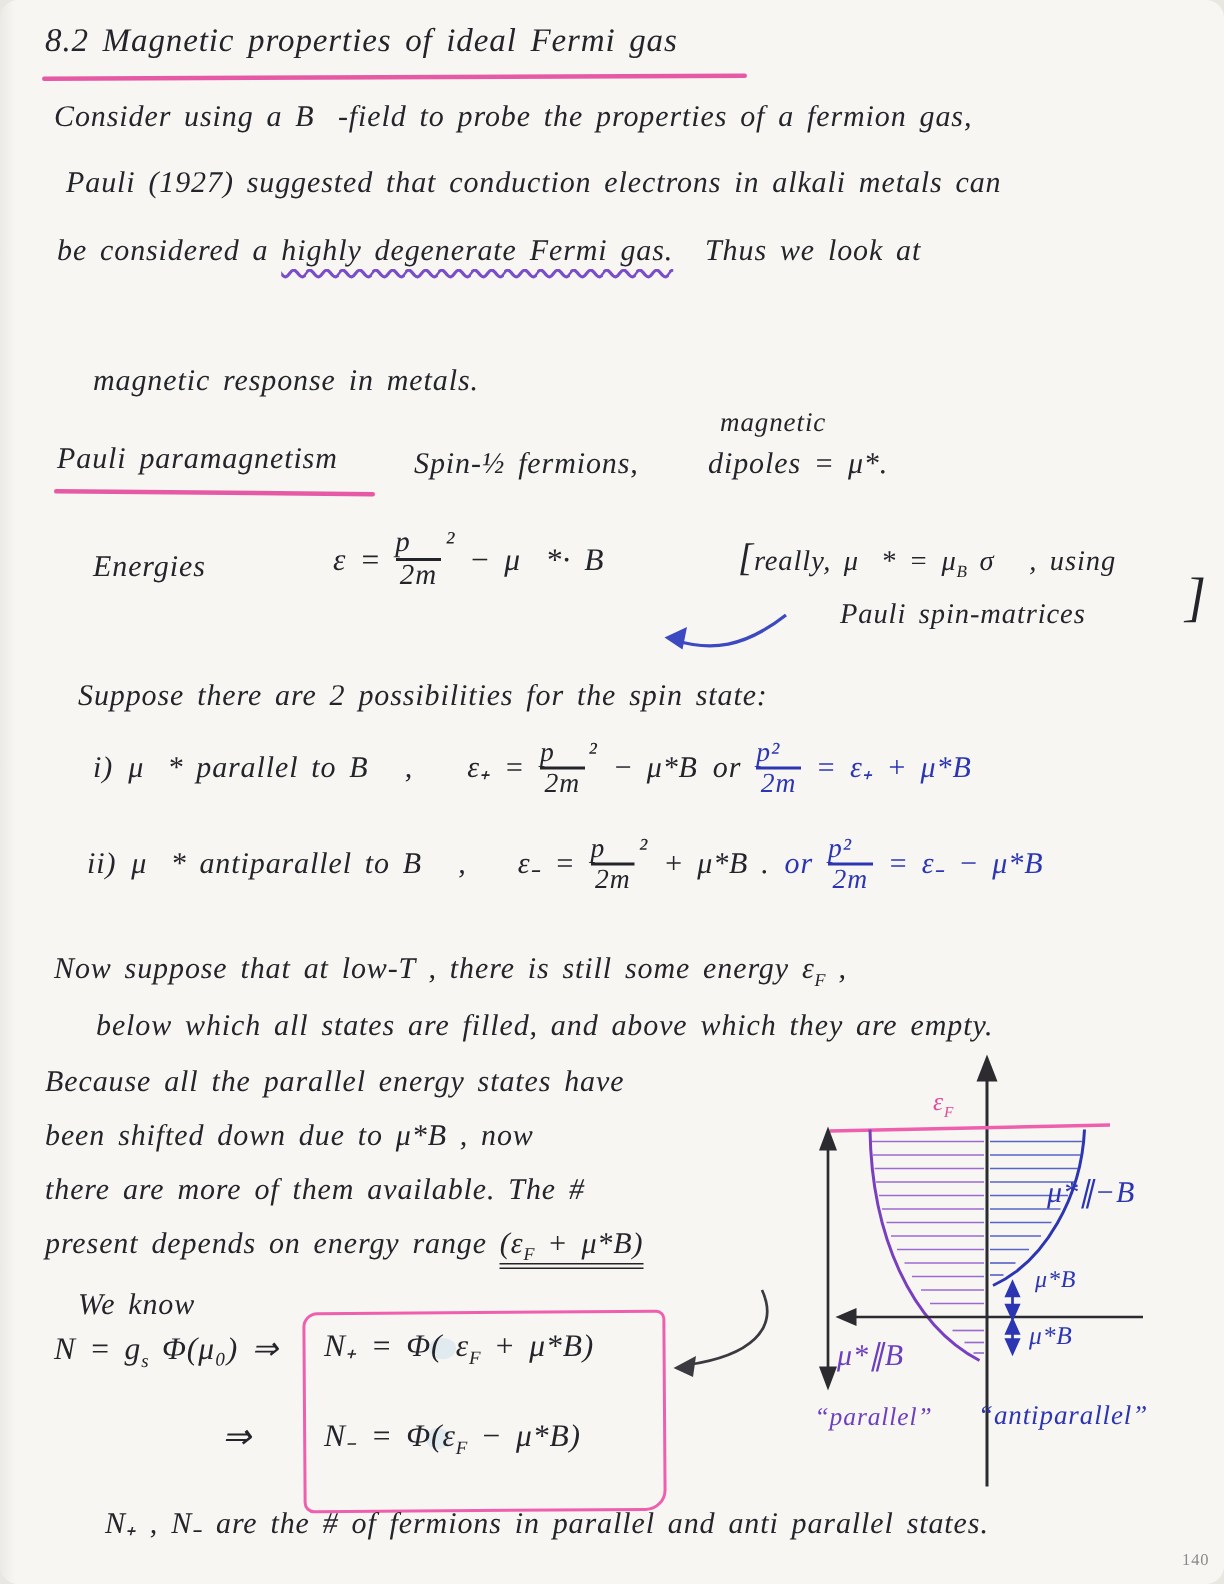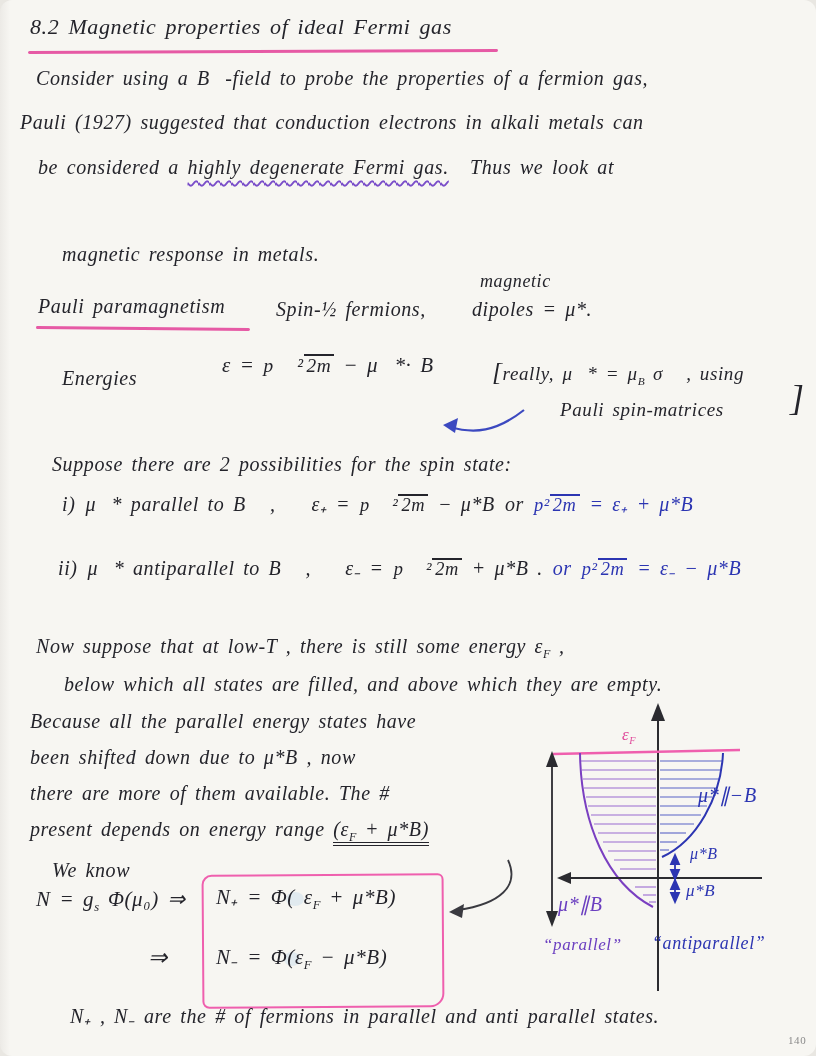--- a/index.html
+++ b/index.html
@@ -12,40 +12,40 @@
     font-style:italic;
     color:#24242b;
     border-radius:12px;
   }
   .hw{position:absolute;white-space:nowrap;letter-spacing:.6px;word-spacing:3px;line-height:1.25;}
   .pink{color:#e04b9b}
   .blue{color:#2c35b2}
   .purple{color:#6b3fc0}
   .gray{color:#8a8a8a}
   .row{display:flex;align-items:center;}
-  .frac{display:inline-flex;flex-direction:row;align-items:flex-end;line-height:1.05;font-size:.92em;}
+  .frac{display:inline-flex;flex-direction:column;align-items:flex-start;line-height:1.05;font-size:.92em;}
   .frac .den{border-top:2px solid currentColor;padding:0 3px;}
   .underbar{position:absolute;background:#e65aa5;height:2.6px;border-radius:2px;}
   .wavy{text-decoration:underline wavy #7a4ec9 2px;text-underline-offset:6px;}
   .dblu{border-bottom:4.5px double currentColor;padding-bottom:2px;}
   sub{font-size:.6em;letter-spacing:0;}
   .pinkbox{position:absolute;border:2.4px solid #ef5fae;border-radius:10px 6px 14px 7px;transform:rotate(-.4deg);}
   .smudge{position:absolute;background:#cfe0ec;opacity:.55;border-radius:50%;}
   svg{position:absolute;overflow:visible;}
 </style>
 </head>
 <body>
 
 <div class="sheet">
 
   <div class="hw" style="left:30px;top:13px;font-size:22px">8.2  Magnetic properties of ideal Fermi gas</div>
   <div class="underbar" style="left:28px;top:50px;width:470px;transform:rotate(-.25deg)"></div>
 
   <div class="hw" style="left:36px;top:66px;font-size:20px">Consider using a  B⃗-field to probe the properties of a fermion gas,</div>
-  <div class="hw" style="left:20px;top:110px;font-size:20px">Pauli (1927) suggested that conduction electrons in alkali metals can</div>
+  <div class="hw" style="left:44px;top:110px;font-size:20px">Pauli (1927) suggested that conduction electrons in alkali metals can</div>
   <div class="hw" style="left:38px;top:155px;font-size:20px"><span>be considered a </span><span class="wavy">highly degenerate Fermi gas.</span><span>  Thus we look at</span></div>
   <div class="hw" style="left:62px;top:242px;font-size:20px">magnetic response in metals.</div>
 
   <div class="hw" style="left:38px;top:294px;font-size:20px">Pauli paramagnetism</div>
   <div class="underbar" style="left:36px;top:327px;width:214px;transform:rotate(.5deg)"></div>
   <div class="hw" style="left:276px;top:297px;font-size:20px">Spin-½ fermions,</div>
   <div class="hw" style="left:480px;top:270px;font-size:18px">magnetic</div>
   <div class="hw" style="left:472px;top:297px;font-size:20px">dipoles = μ*.</div>
 
   <div class="hw" style="left:62px;top:366px;font-size:20px">Energies</div>

